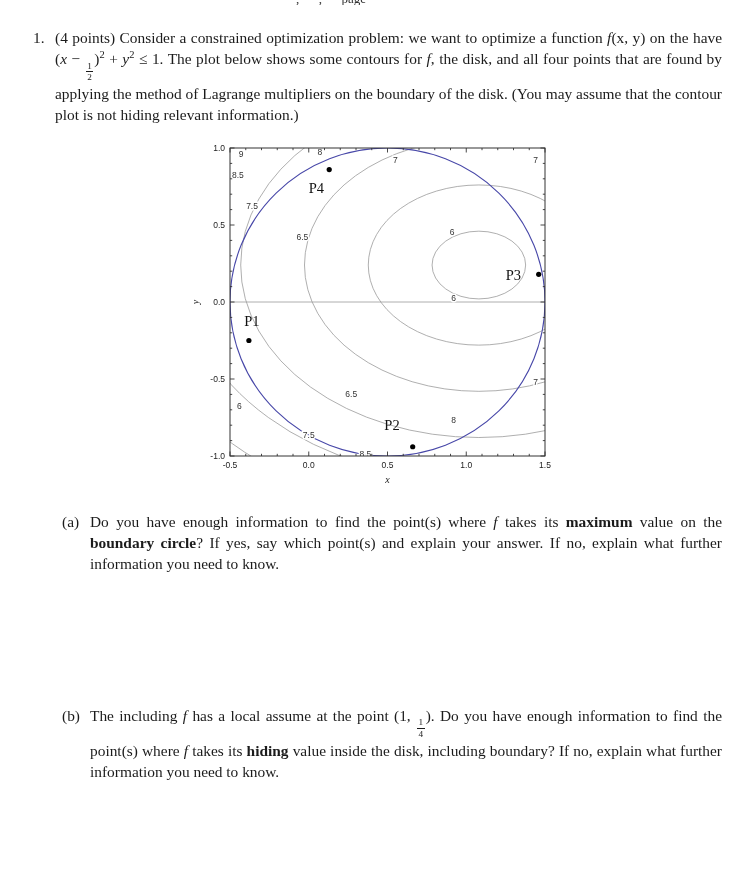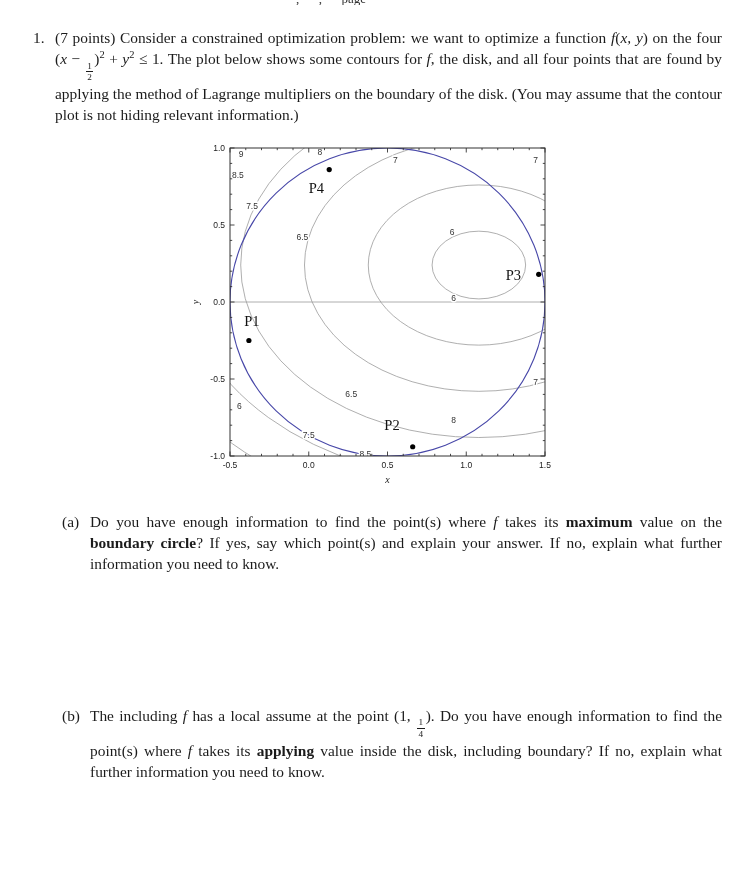--- a/index.html
+++ b/index.html
@@ -32,21 +32,21 @@
 </style>
 </head>
 <body>
 
 <div class="header-cutoff">
   <span>,      ,      page</span>
 </div>
 
 <div class="problem">
   <div class="pnum">1.</div>
-  <div class="ptext"><span>(7 points) Consider a constrained optimization problem: we want to optimize a function </span><span style="font-style: italic;">f</span><span>(</span><span style="font-style: italic;">x, y</span><span>) on the four </span><span>(</span><span style="font-style: italic;">x</span><span> − </span><span class="frac">
+  <div class="ptext"><span>(4 points) Consider a constrained optimization problem: we want to optimize a function </span><span style="font-style: italic;">f</span><span>(</span><span style="">x, y</span><span>) on the have </span><span>(</span><span style="font-style: italic;">x</span><span> − </span><span class="frac">
         <span>1</span>
         <span>2</span>
       </span><span>)</span><sup>2</sup><span> + </span><span style="font-style: italic;">y</span><sup>2</sup><span> ≤ 1. The plot below shows some contours for </span><span style="font-style: italic;">f</span><span>, the disk, and all four points that are found by applying the method of Lagrange multipliers on the boundary of the disk. (You may assume that the contour plot is not hiding relevant information.)</span></div>
 </div>
 
 <div class="plot-wrap">
   <svg width="369" height="352" viewBox="0 0 369 352">
       <defs>
         <clipPath id="pc">
           <rect x="42" y="10" width="315" height="308"></rect>
@@ -191,14 +191,14 @@
 <div class="part part-a">
   <div class="plabel">(a)</div>
   <div class="parttext"><span>Do you have enough information to find the point(s) where </span><span style="font-style: italic;">f</span><span> takes its </span><span style="font-weight: bold;">maximum</span><span> value on the </span><span style="font-weight: bold;">boundary circle</span><span>? If yes, say which point(s) and explain your answer. If no, explain what further information you need to know.</span></div>
 </div>
 
 <div class="part part-b">
   <div class="plabel">(b)</div>
   <div class="parttext"><span>The including </span><span style="font-style: italic;">f</span><span> has a local assume at the point (1, </span><span class="frac">
         <span>1</span>
         <span>4</span>
-      </span><span>). Do you have enough information to find the point(s) where </span><span style="font-style: italic;">f</span><span> takes its </span><span style="font-weight: bold;">applying</span><span> value inside the disk, including boundary? If no, explain what further information you need to know.</span></div>
+      </span><span>). Do you have enough information to find the point(s) where </span><span style="font-style: italic;">f</span><span> takes its </span><span style="font-weight: bold;">hiding</span><span> value inside the disk, including boundary? If no, explain what further information you need to know.</span></div>
 </div>
 
 </body></html>

